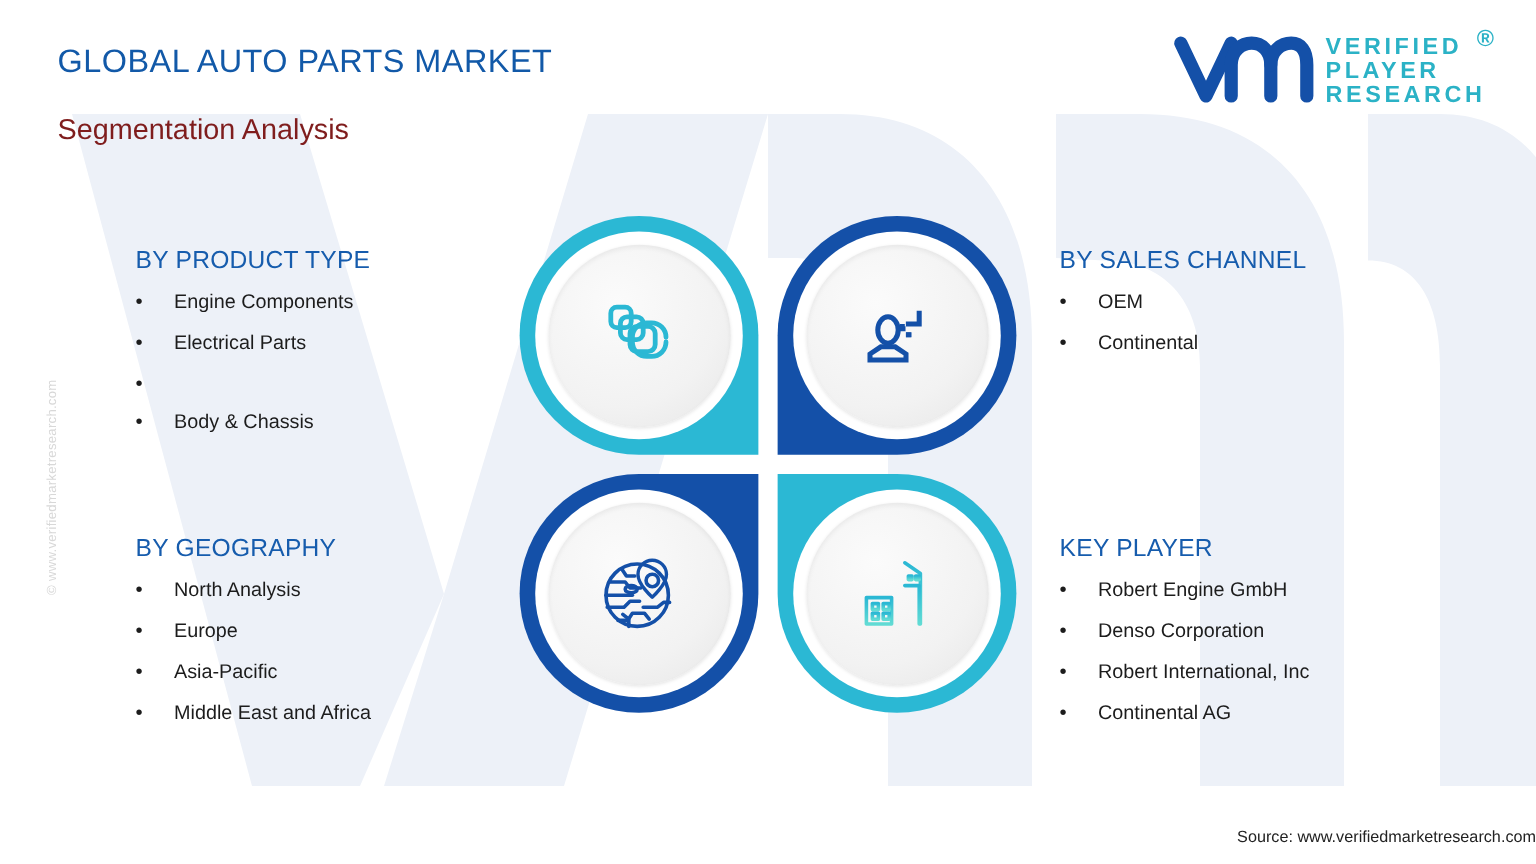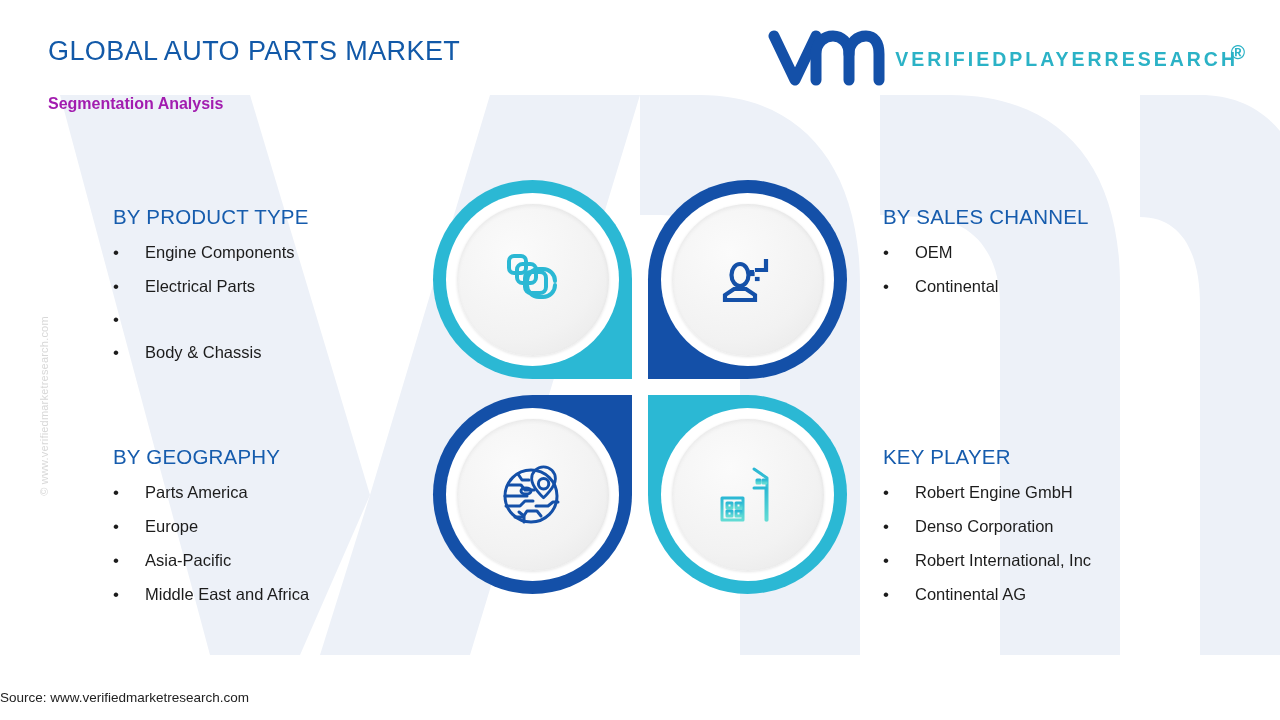--- a/index.html
+++ b/index.html
@@ -44,41 +44,41 @@
     letter-spacing: 0.4px;
     font-weight: 400;
     color: #1259a8;
     z-index: 5;
     white-space: nowrap;
   }
   .subtitle {
     position: absolute;
     left: 48px;
     top: 95px;
-    font-size: 16px;
-    font-weight: bold;
-    color: #a21caf;
+    font-size: 24px;
+    font-weight: normal;
+    color: #7f1d1d;
     z-index: 5;
     white-space: nowrap;
   }
 
   
   .logo {
     position: absolute;
     right: 42px;
     top: 28px;
     display: flex;
     align-items: center;
     gap: 10px;
     z-index: 5;
   }
   .logo-mark { display: block; }
   .logo-text {
     display: flex;
-    flex-direction: row;
+    flex-direction: column;
     line-height: 1.02;
     position: relative;
     padding-top: 2px;
   }
   .logo-text span {
     color: #2bb2c6;
     font-size: 19.5px;
     font-weight: bold;
     letter-spacing: 3.0px;
   }
@@ -193,21 +193,21 @@
   .pin-br { right: 0;  bottom: 0;background: #2bb8d4; border-top-left-radius: 0; }
 
   .icon-svg { display: block; }
 
   
   .footer {
     position: absolute;
     left: 0;
     right: 0;
     top: 690px;
-    text-align: left;
+    text-align: right;
     font-size: 13.5px;
     color: #222222;
     z-index: 6;
   }
 </style>
 </head>
 <body>
 
 <div id="page">
 
@@ -261,21 +261,21 @@
         <span>Body &amp; Chassis</span>
       </li>
     </ul>
   </div>
 
   <div class="seg seg-left seg-bottom">
     <div class="seg-title">BY GEOGRAPHY</div>
     <ul class="seg-list">
       <li>
         <span class="seg-bullet">•</span>
-        <span>Parts America</span>
+        <span>North Analysis</span>
       </li>
       <li>
         <span class="seg-bullet">•</span>
         <span>Europe</span>
       </li>
       <li>
         <span class="seg-bullet">•</span>
         <span>Asia-Pacific</span>
       </li>
       <li>

